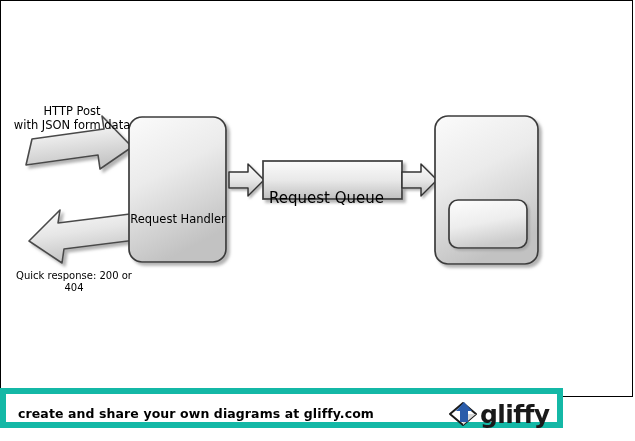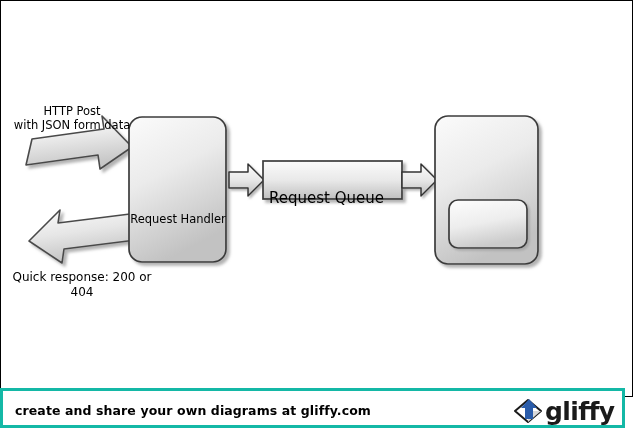--- a/index.html
+++ b/index.html
@@ -56,22 +56,21 @@
     left: 6px;
     top: 103px;
     width: 130px;
     font-size: 11.5px;
   }
 
   #label-quick-response {
     left: 0px;
     top: 269px;
     width: 146px;
-    font-size: 12px;
-    margin-left: 8px;
+    font-size: 10px;
   }
 
   #label-request-handler {
     left: 128px;
     top: 181px;
     width: 98px;
     font-size: 11.5px;
     margin-top: 30px;
   }
 
@@ -94,23 +93,23 @@
     top: 206px;
     width: 76px;
     font-size: 10.5px;
   }
 
   
   #footer {
     position: absolute;
     left: 0;
     top: 388px;
-    width: 625px;
+    width: 563px;
     height: 40px;
-    border: 3px solid #14b8a6;
+    border: 6px solid #14b8a6;
     box-sizing: border-box;
     background: #ffffff;
   }
 
   #footer-text {
     position: absolute;
     left: 12px;
     top: 12px;
     font-size: 12.5px;
     font-weight: bold;

